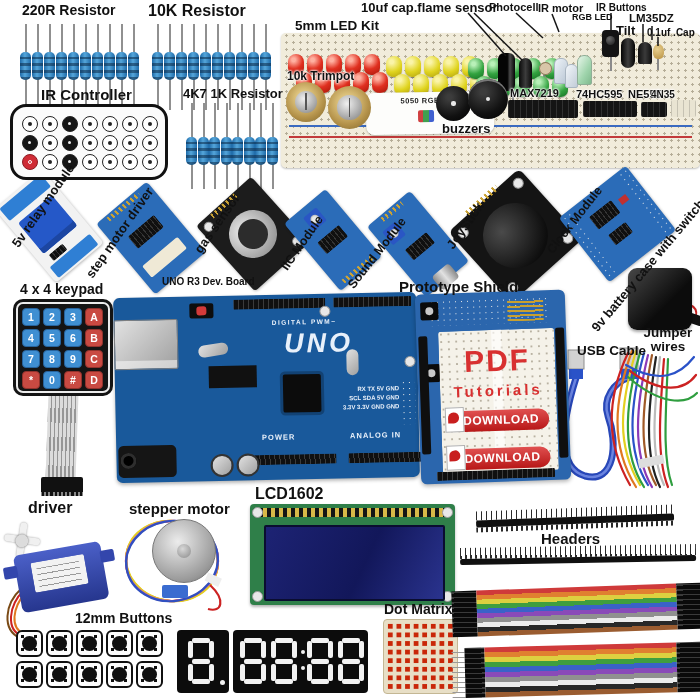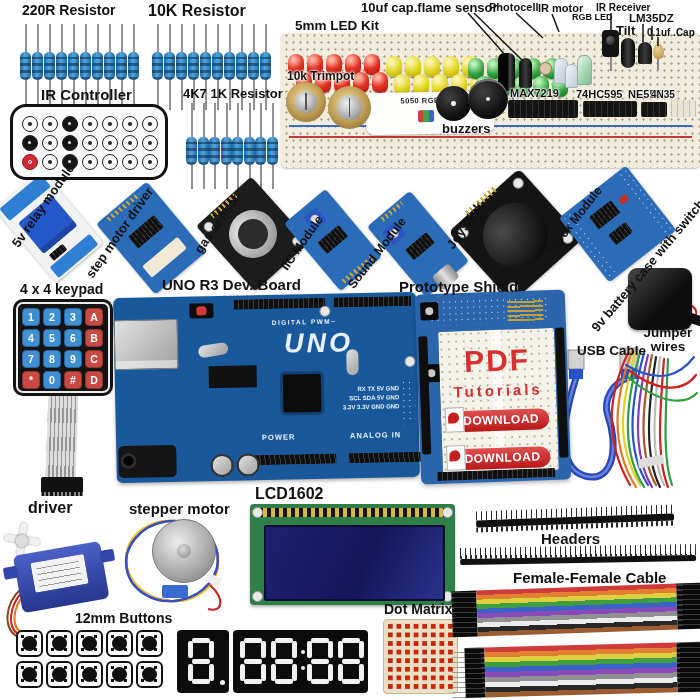--- a/index.html
+++ b/index.html
@@ -672,21 +672,21 @@
     </g>
   </svg>
 
   <div class="lbl" style="left:22px;top:3px;font-size:14px">220R Resistor</div>
   <div class="lbl" style="left:148px;top:3px;font-size:16px">10K Resistor</div>
   <div class="lbl" style="left:295px;top:19px;font-size:13.5px">5mm LED Kit</div>
   <div class="lbl" style="left:361px;top:1px;font-size:13px">10uf cap.flame sensor</div>
   <div class="lbl" style="left:489px;top:2px;font-size:11px">Photocell</div>
   <div class="lbl" style="left:538px;top:3px;font-size:11px">IR motor</div>
   <div class="lbl" style="left:572px;top:13px;font-size:9px">RGB LED</div>
-  <div class="lbl" style="left:596px;top:3px;font-size:10px">IR Receiver</div>
+  <div class="lbl" style="left:596px;top:3px;font-size:10px">IR Buttons</div>
   <div class="lbl" style="left:629px;top:12px;font-size:11.5px">LM35DZ</div>
   <div class="lbl" style="left:616px;top:24px;font-size:13px">Tilt</div>
   <div class="lbl" style="left:647px;top:28px;font-size:10px">0.1uf .Cap</div>
   <div class="lbl halo" style="left:287px;top:70px;font-size:12px">10k Trimpot</div>
   <div class="lbl" style="left:41px;top:87px;font-size:15px">IR Controller</div>
   <div class="lbl" style="left:183px;top:87px;font-size:13px">4K7 1K Resistor</div>
   <div class="lbl halo" style="left:510px;top:88px;font-size:11px">MAX7219</div>
   <div class="lbl halo" style="left:576px;top:89px;font-size:11px">74HC595</div>
   <div class="lbl halo" style="left:628px;top:89px;font-size:11px">NE555</div>
   <div class="lbl halo" style="left:651px;top:90px;font-size:10px">4N35</div>
@@ -695,25 +695,24 @@
   <div class="rlbl" style="left:-12px;top:198px;width:110px;font-size:13px;transform:rotate(-55deg)">5v relay module</div>
   <div class="rlbl" style="left:62px;top:225px;width:115px;font-size:13px;transform:rotate(-55deg)">step motor driver</div>
   <div class="rlbl" style="left:172px;top:216px;width:90px;font-size:13px;transform:rotate(-55deg)">gas sensor</div>
   <div class="rlbl" style="left:262px;top:236px;width:80px;font-size:12.5px;transform:rotate(-55deg)">IIC Module</div>
   <div class="rlbl" style="left:332px;top:246px;width:90px;font-size:12.5px;transform:rotate(-52deg)">Sound Module</div>
   <div class="rlbl" style="left:425px;top:218px;width:80px;font-size:13px;transform:rotate(-55deg)">JoyStick</div>
   <div class="rlbl" style="left:527px;top:213px;width:95px;font-size:12.5px;transform:rotate(-52deg)">Clock Module</div>
   <div class="rlbl" style="left:558px;top:258px;width:180px;font-size:13px;transform:rotate(-50deg)">9v battery case with switch</div>
 
   <div class="lbl" style="left:20px;top:282px;font-size:14px">4 x 4 keypad</div>
-  <div class="lbl" style="left:162px;top:277px;font-size:15px">UNO R3 Dev. Board</div>
+  <div class="lbl" style="left:162px;top:277px;font-size:10px">UNO R3 Dev. Board</div>
   <div class="lbl" style="left:399px;top:279px;font-size:15px">Prototype Shield</div>
   <div class="lbl" style="left:577px;top:344px;font-size:13.5px">USB Cable</div>
   <div class="lbl" style="left:636px;top:326px;font-size:13.5px;width:64px;white-space:normal;text-align:center">Jumper wires</div>
   <div class="lbl" style="left:28px;top:500px;font-size:16px">driver</div>
   <div class="lbl" style="left:129px;top:501px;font-size:15px">stepper motor</div>
   <div class="lbl" style="left:255px;top:486px;font-size:16px">LCD1602</div>
   <div class="lbl" style="left:541px;top:531px;font-size:15px">Headers</div>
-  <div class="lbl" style="left:513px;top:570px;font-size:15px">Female-Female Cable</div>
   <div class="lbl" style="left:75px;top:611px;font-size:14px">12mm Buttons</div>
   <div class="lbl" style="left:384px;top:602px;font-size:14px">Dot Matrix</div>
 
 </div>
 
 </body></html>

